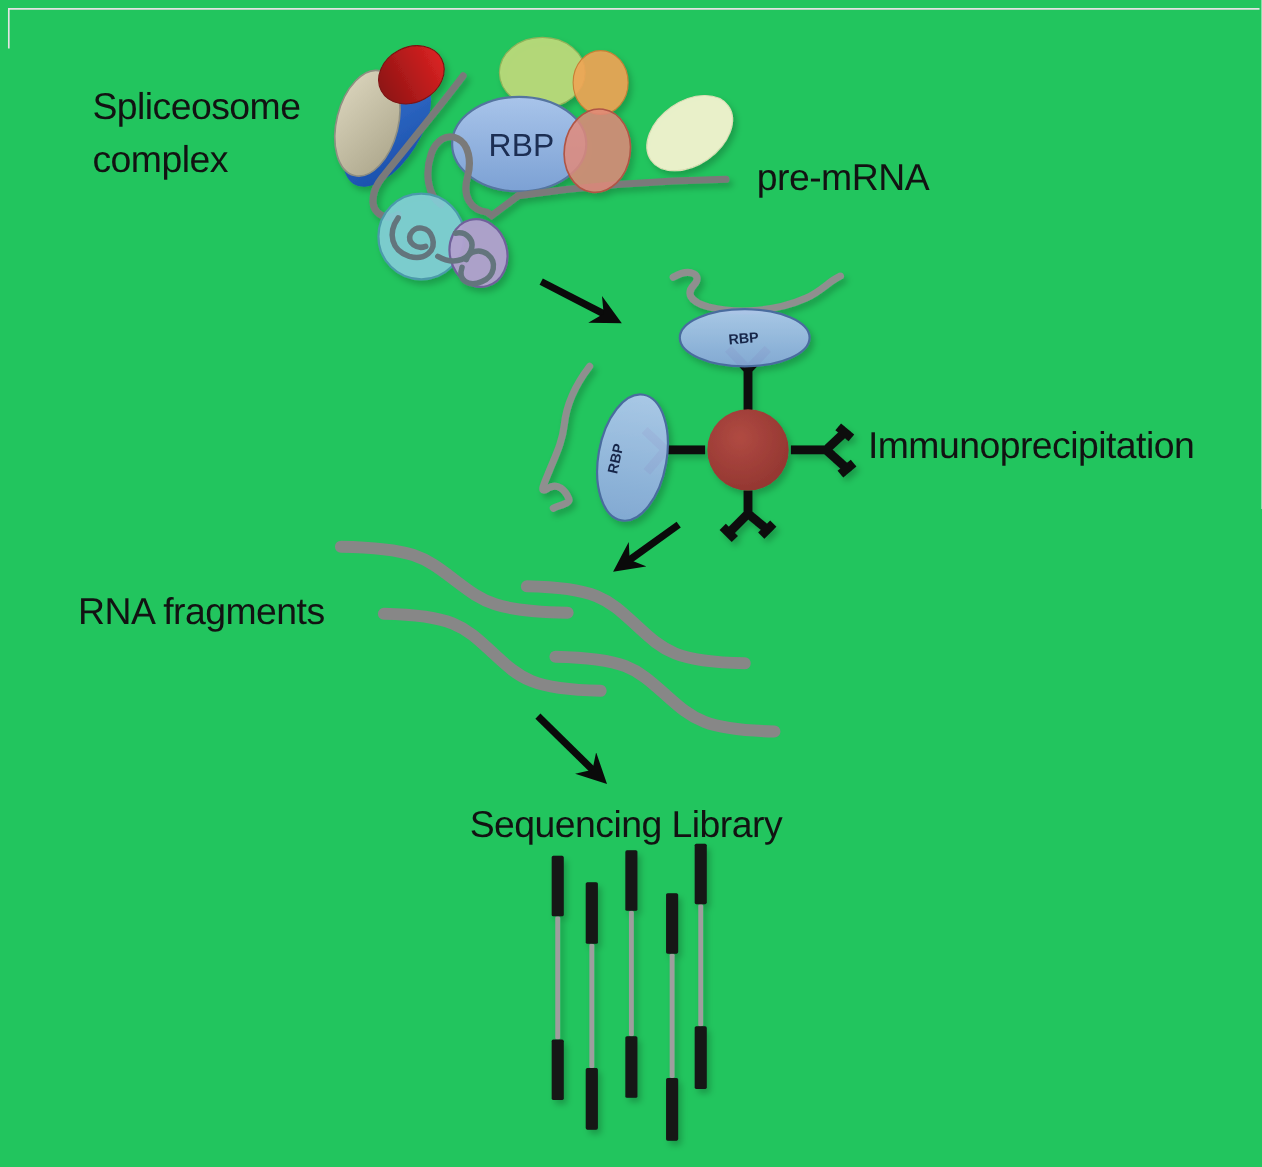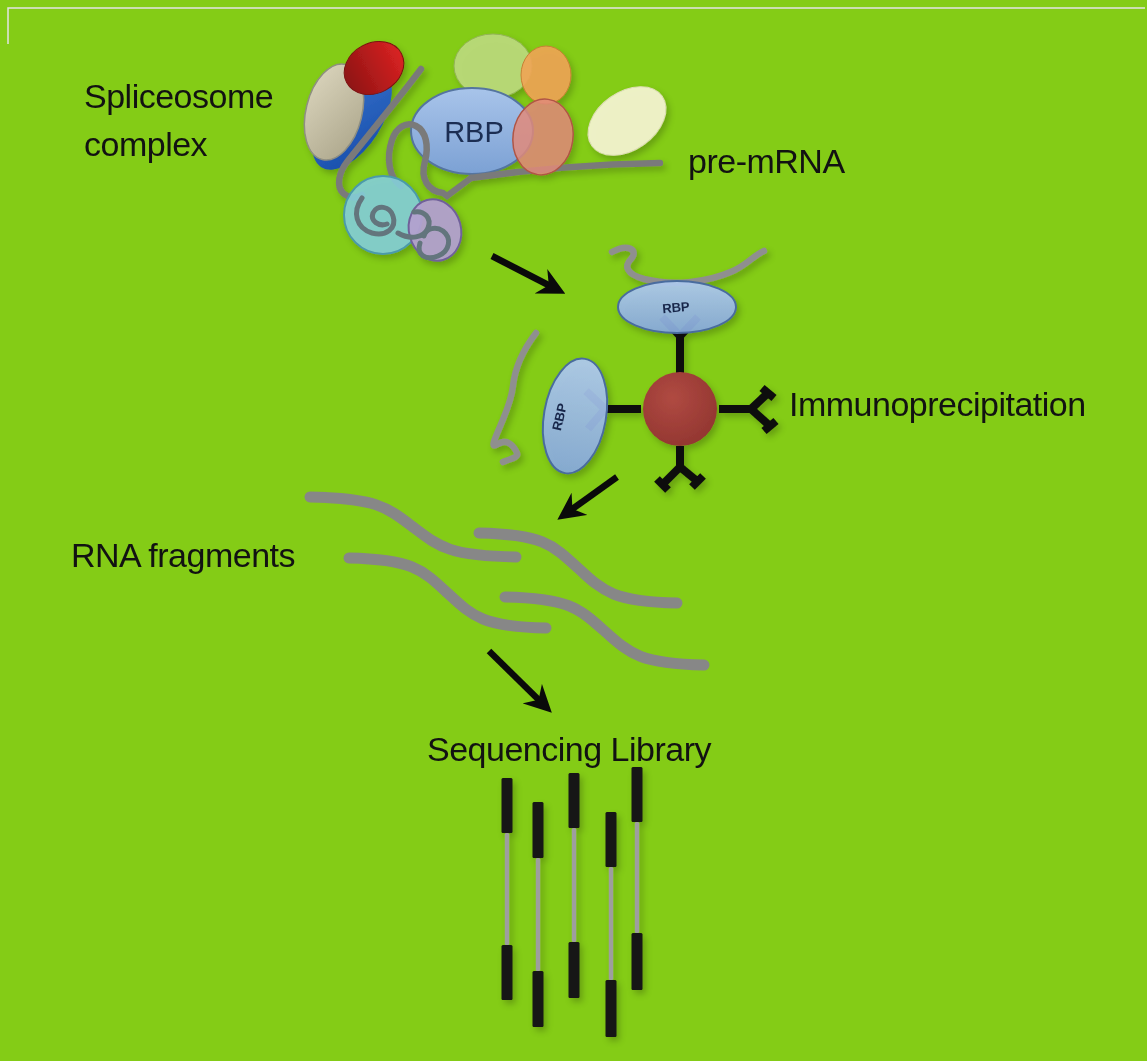--- a/index.html
+++ b/index.html
@@ -1,16 +1,16 @@
 <!DOCTYPE html>
 <html><head>
 <meta charset="utf-8">
 <style>
   html,body{margin:0;padding:0;background:#ffffff;}
-  .stage{position:relative;width:1147px;height:1061px;background:#84cc16;overflow:hidden;
+  .stage{position:relative;width:1147px;height:1061px;background:#22c55e;overflow:hidden;
          font-family:"Liberation Sans", sans-serif;}
   svg{display:block;}
   .biglabel{font-family:"Liberation Sans", sans-serif;font-size:34px;fill:#121212;letter-spacing:-0.5px;}
   .rbp-main{font-family:"Liberation Sans", sans-serif;font-size:29px;fill:#1b2d52;}
   .rbp-small{font-family:"Liberation Sans", sans-serif;font-size:13px;fill:#18264a;font-weight:bold;}
 </style>
 </head>
 <body>
 
 <div class="stage">

